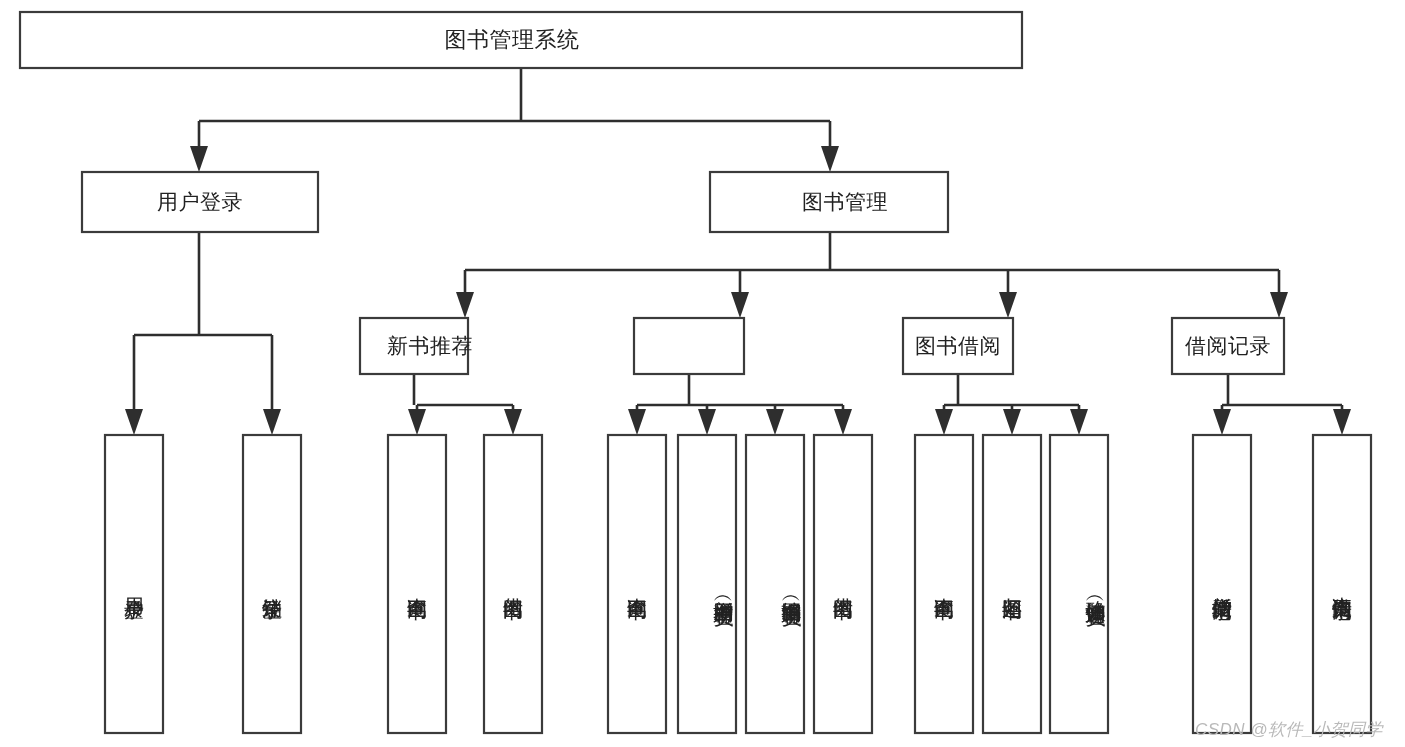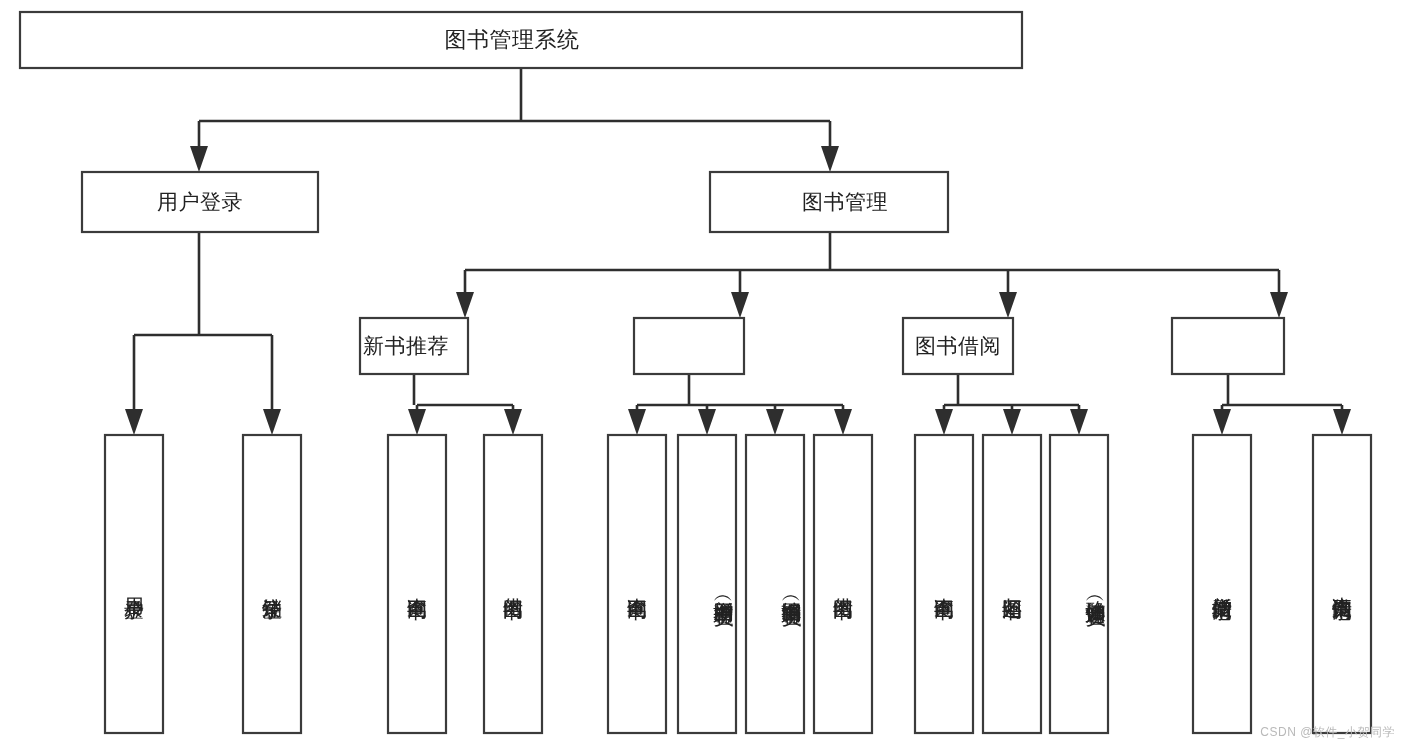--- a/index.html
+++ b/index.html
@@ -64,27 +64,28 @@
     text-orientation: upright;
     letter-spacing: 1px;
     white-space: nowrap;
     justify-content: center;
   }
   .label-root {
     font-size: 22px;
   }
   .watermark {
     position: absolute;
-    right: 10px;
+    right: 22px;
     bottom: 6px;
-    font-size: 12px;
+    font-size: 17px;
     color: #b9b9b9;
     font-family: "Liberation Sans", "DejaVu Sans", sans-serif;
     white-space: nowrap;
     letter-spacing: 0.5px;
+    font-style: italic;
   }
 </style>
 </head>
 <body>
 
 <div id="diagram-root">
 
   <svg id="diagram-svg" viewBox="0 0 1405 747">
 
     <g>
@@ -174,22 +175,23 @@
       <rect class="node-box" x="1193" y="435" width="58" height="298"></rect>
       <rect class="node-box" x="1313" y="435" width="58" height="298"></rect>
     </g>
   </svg>
 
   <div class="node-label label-h label-root" style="left:20px; top:12px; width:984px; height:56px;text-align:center;">图书管理系统</div>
 
   <div class="node-label label-h" style="left:82px; top:172px; width:236px; height:60px;">用户登录</div>
   <div class="node-label label-h" style="left:710px; top:172px; width:270px; height:60px;">图书管理</div>
 
-  <div class="node-label label-h" style="left:352px; top:318px; width:108px; height:56px;">新书推荐</div>
+  <div class="node-label label-h" style="left:376px; top:318px; width:108px; height:56px;">新书推荐</div>
   <div class="node-label label-h" style="left:903px; top:318px; width:110px; height:56px;">图书借阅</div>
+  <div class="node-label label-h" style="left:1172px; top:318px; width:112px; height:56px;">借阅记录</div>
 
   <div class="node-label label-v" style="left:105px; top:435px; width:58px; height:298px;">用户登录</div>
   <div class="node-label label-v" style="left:243px; top:435px; width:58px; height:298px;">注销登录</div>
   <div class="node-label label-v" style="left:388px; top:435px; width:58px; height:298px;">查询图书</div>
   <div class="node-label label-v" style="left:484px; top:435px; width:58px; height:298px;">借阅图书</div>
   <div class="node-label label-v" style="left:608px; top:435px; width:58px; height:298px;">查询图书</div>
   <div class="node-label label-v" style="left:678px; top:435px; width:58px; height:298px; align-items:flex-start; padding-top:10px;">新增图书（管理员）</div>
   <div class="node-label label-v" style="left:746px; top:435px; width:58px; height:298px; align-items:flex-start; padding-top:10px;">编辑图书（管理员）</div>
   <div class="node-label label-v" style="left:814px; top:435px; width:58px; height:298px;">借阅图书</div>
   <div class="node-label label-v" style="left:915px; top:435px; width:58px; height:298px;">查询图书</div>

